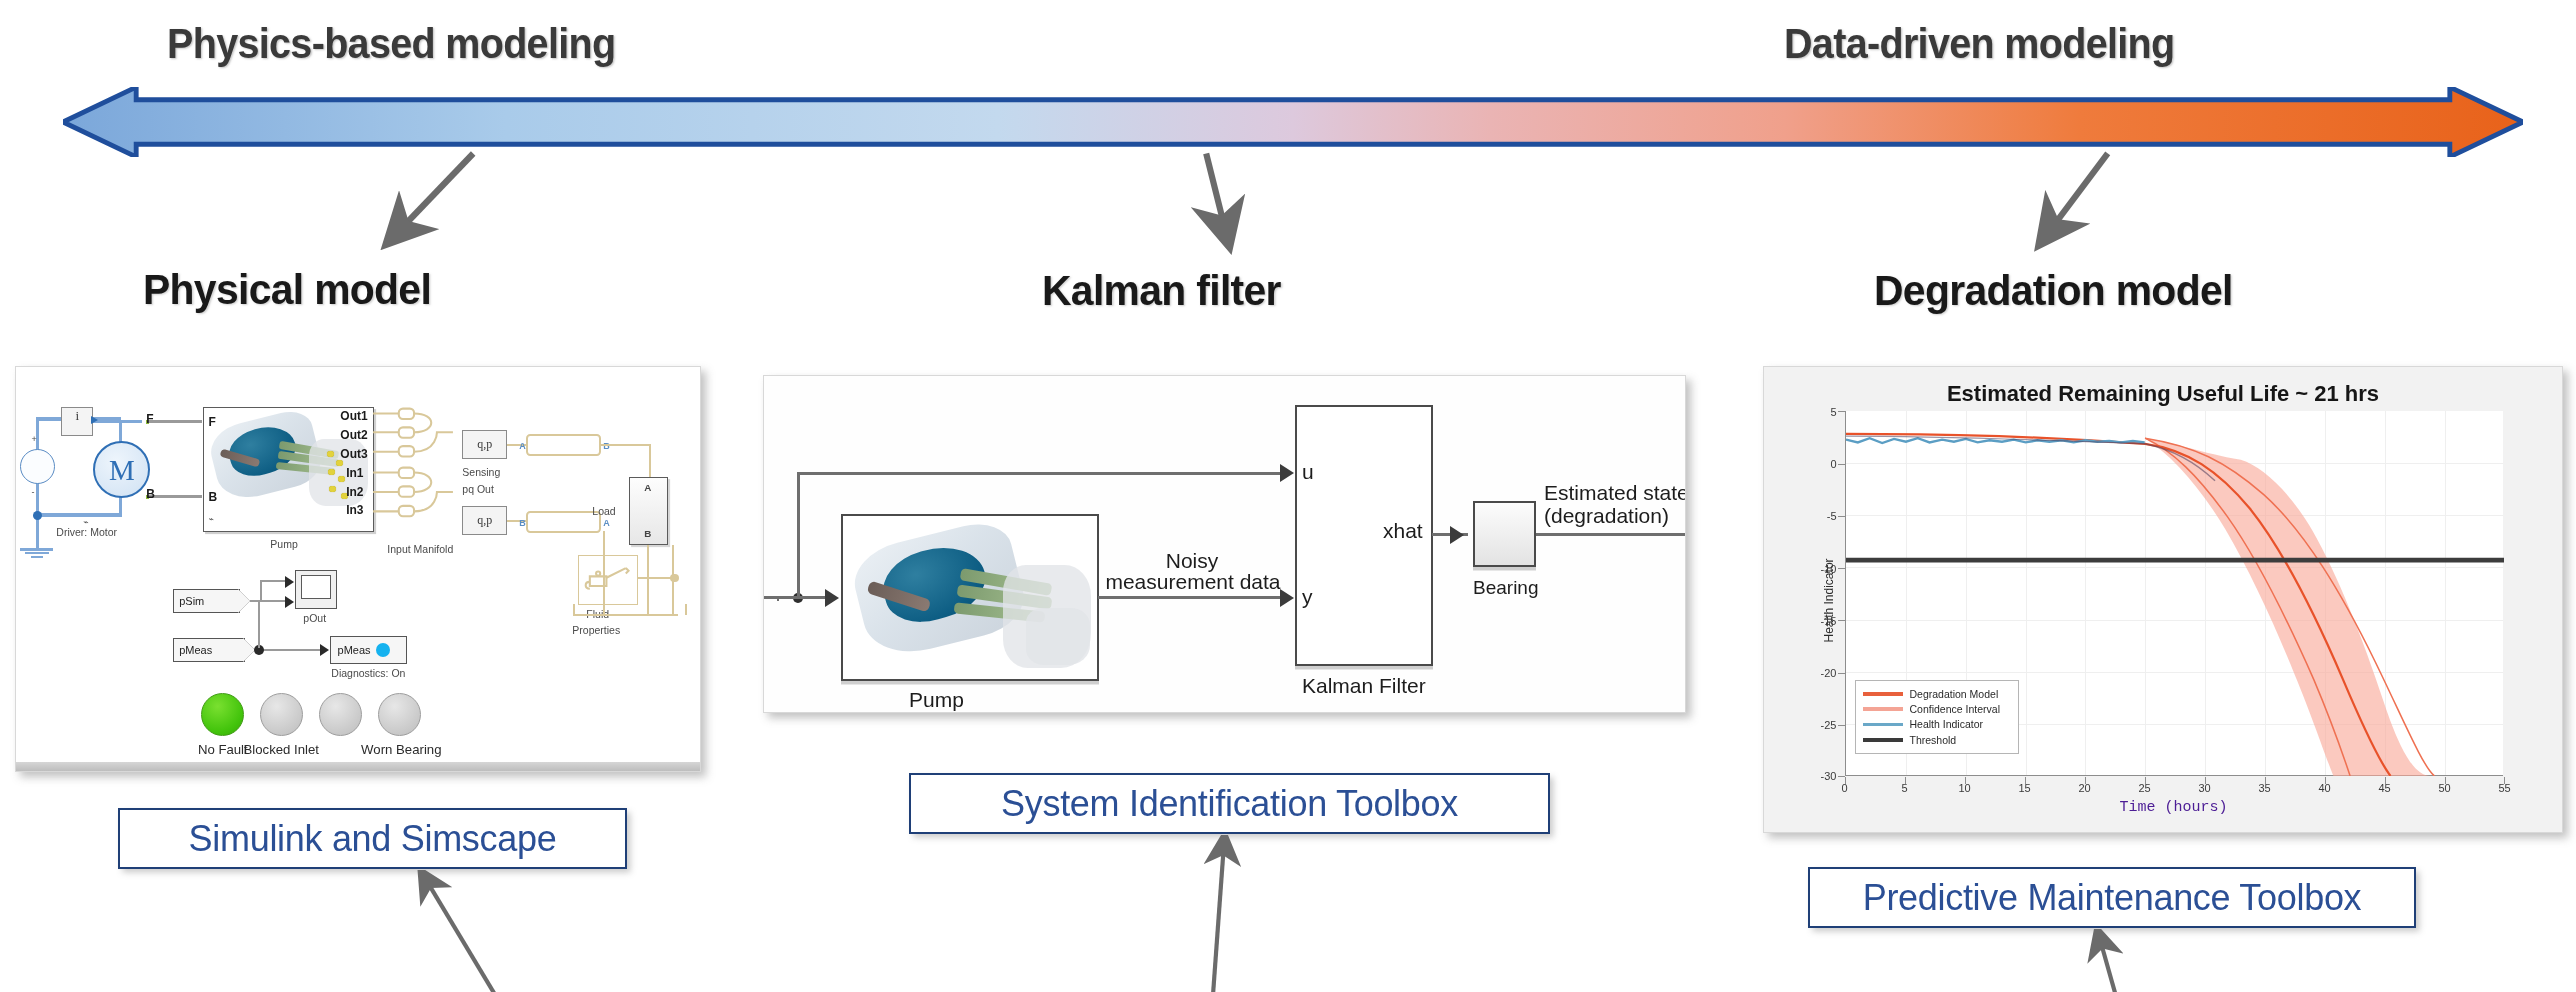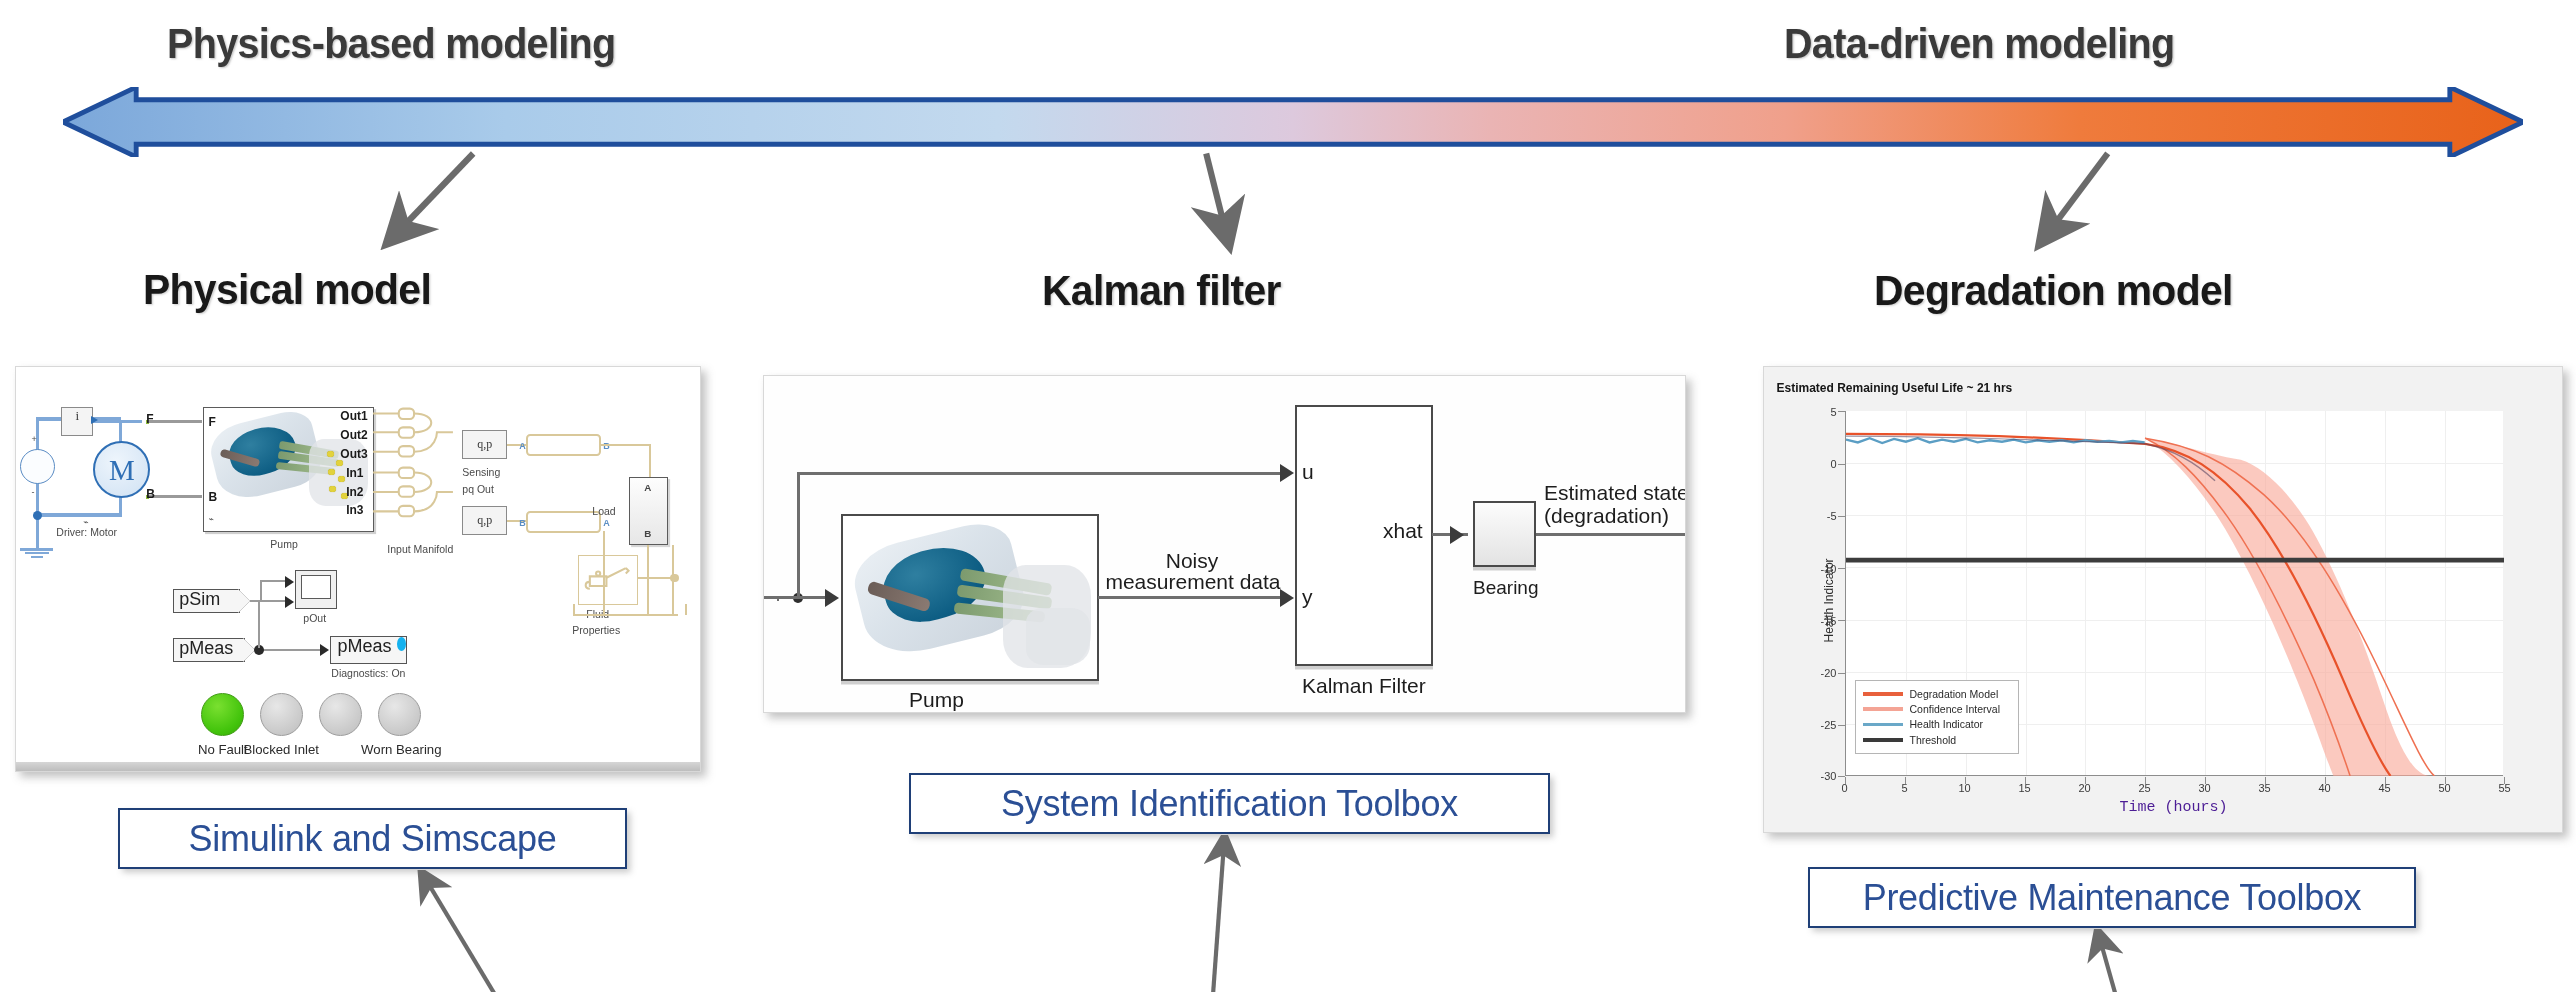--- a/index.html
+++ b/index.html
@@ -127,22 +127,22 @@
     position:absolute; background: radial-gradient(ellipse at 35% 30%, #2f7fa0, #0d5d83 70%, #084a69);
   }
   .pumpart .rod { position:absolute; background: linear-gradient(90deg,#7c9a6e,#a8c293); }
   .pumpart .shaft { position:absolute; background: linear-gradient(90deg,#6b5d57,#8a7a72); }
   .pumpart .dot { position:absolute; border-radius:50%; background:#e2d23c; box-shadow:0 0 0.7px #9a8d13;}
   .pumpart .ghost { position:absolute; background: rgba(225,228,232,.78); border-radius:26% 30% 34% 28%; }
 
   .manifold-svg { position: absolute; }
   .tag {
     position:absolute; border:1.4px solid #555; background:#f6f6f6;
-    font-size:18px; color:#222; line-height:1;
-    display:flex; align-items:flex-start; padding-left:4.9px;
+    font-size:11px; color:#222; line-height:1;
+    display:flex; align-items:center; padding-left:4.9px;
     font-family:"Liberation Sans", sans-serif;
   }
   .scope-box { position:absolute; border:1.4px solid #555; background:#f0f0f0; }
   .scope-box .inner { position:absolute; left:4.9px; top:4.2px; right:4.9px; bottom:9px; border:1.4px solid #5a5a5a; background:#fff;}
   .load-box { position:absolute; border:1.7px solid #5b5b5b; background: linear-gradient(180deg,#fdfdfd,#e7e7e7); box-shadow:2.1px 2.1px 0 rgba(120,120,120,.3);}
   .fluid-box { position:absolute; border:1.7px solid #d9c89a; background:#fff; }
 
   .lamp-row { position:absolute; }
   .lamp {
     position:absolute; width:43px; height:43px; border-radius:50%;
@@ -159,21 +159,21 @@
   .kf-sel { position:absolute; border:2.1px solid #4a4a4a; background:linear-gradient(180deg,#fcfcfc,#e3e3e3); box-shadow:0 3.5px 0 rgba(120,120,120,.35); }
   .kf-txt { position:absolute; font-size:21px; color:#1d1d1d; white-space:nowrap; font-family:"Liberation Sans", sans-serif;}
   .kf-txt.c { text-align:center; }
   .kf-arrowhead { position:absolute; width:0; height:0; border-left:14px solid #3b3b3b; border-top:9px solid transparent; border-bottom:9px solid transparent;}
   .kf-dot { position:absolute; width:9.8px; height:9.8px; border-radius:50%; background:#2e2e2e; }
 
   
   #rul-inner { position:absolute; left:12.5px; top:11px; right:12.5px; bottom:11px; background:#f2f2f2; }
   #rul-title {
     position:absolute; top:2.8px; left:0; width:100%;
-    font-size:12px; font-weight:bold; color:#161616;
+    text-align:center; font-size:22px; font-weight:bold; color:#161616;
     font-family:"Liberation Sans", sans-serif;
   }
   #plotbox {
     position:absolute; left:68px; top:33px; width:658px; height:365px;
     background:#fff; border-left:1.4px solid #8d8d8d; border-bottom:1.4px solid #8d8d8d;
   }
   #plotbox .gridv, #plotbox .gridh { position:absolute; background:#efefef; }
   #plotbox svg { position:absolute; left:0; top:0; }
   .ytick { position:absolute; font-size:11px; color:#3a3a3a; text-align:right; width:39px; }
   .ytickmark { position:absolute; width:7px; height:1.4px; background:#8d8d8d; }

